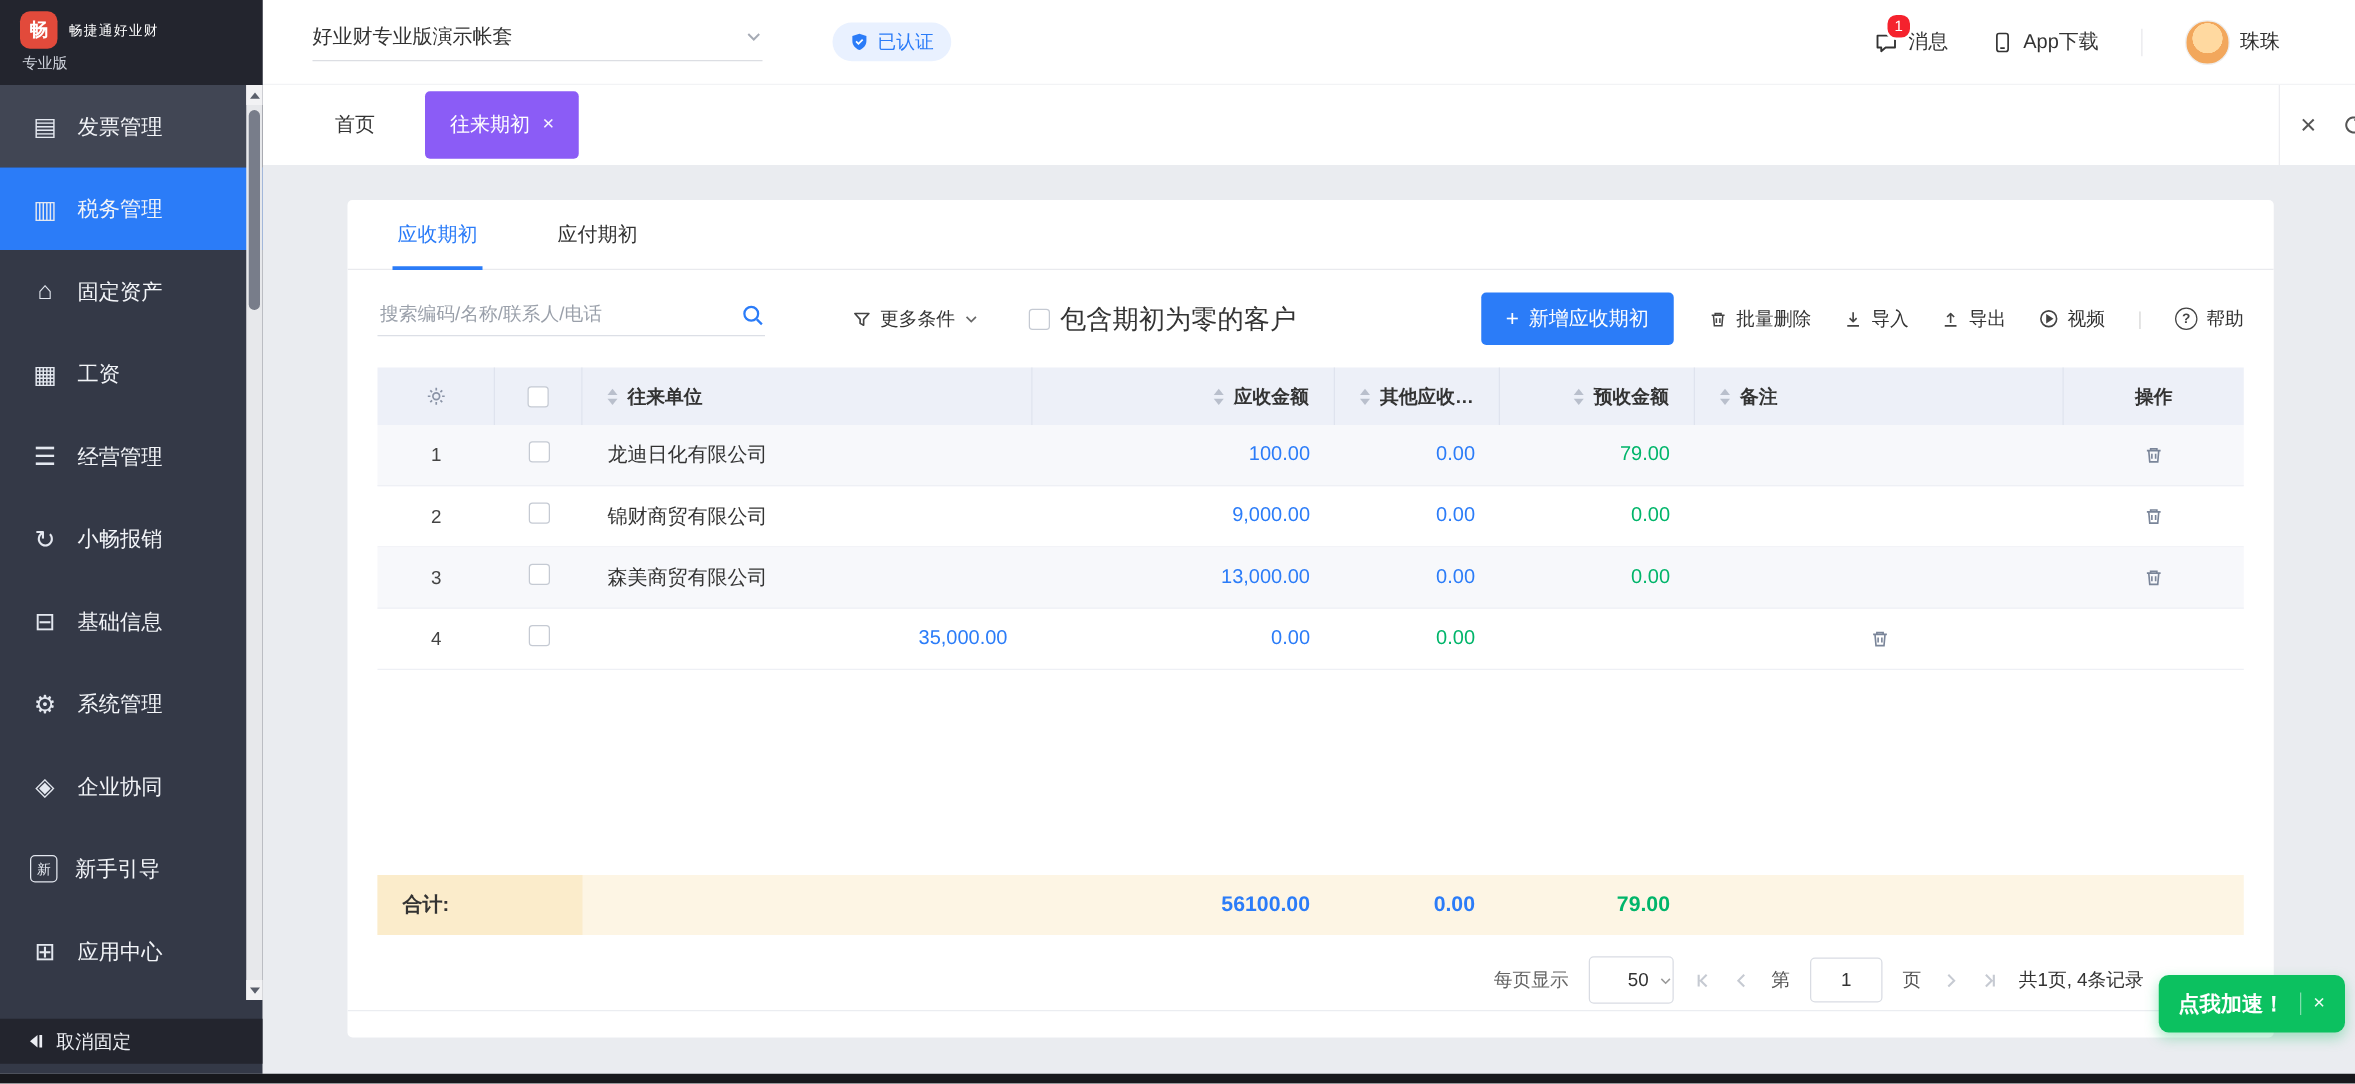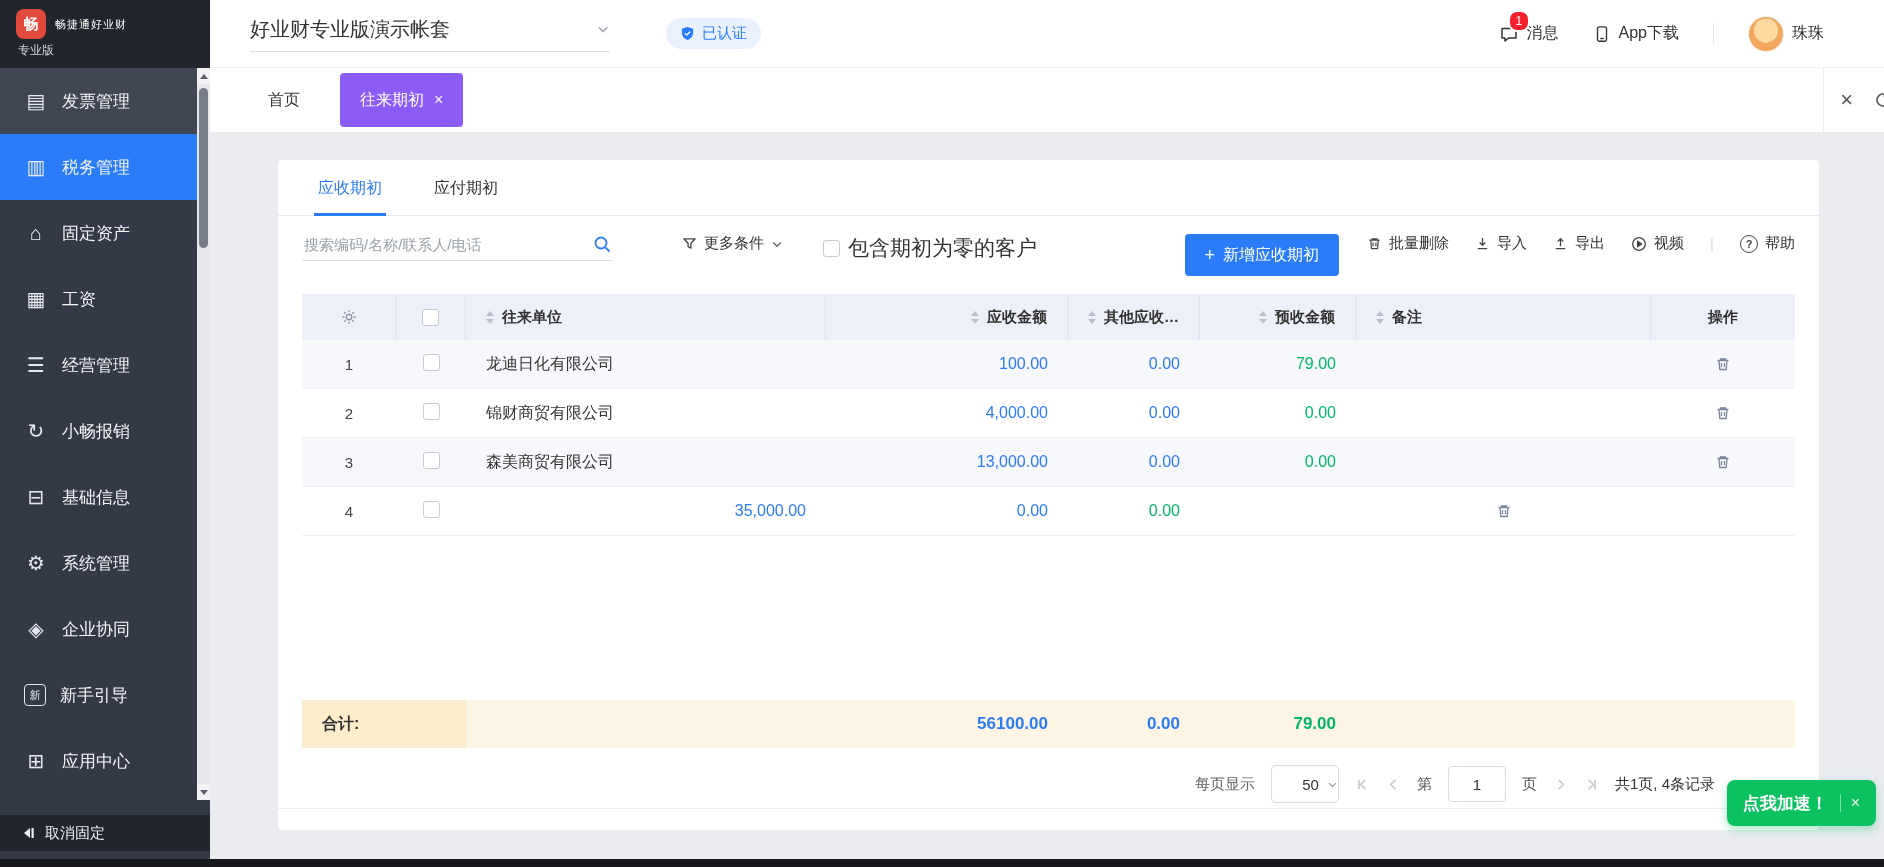--- a/index.html
+++ b/index.html
@@ -26,46 +26,46 @@
   .scroll-arrow{position:absolute;left:0;width:13px;height:16px;display:flex;align-items:center;justify-content:center;background:#f2f2f4;}
   .scroll-arrow.up{top:0;}
   .scroll-arrow.down{bottom:0;}
   .tri-up{width:0;height:0;border:4px solid transparent;border-bottom:5px solid #5a5f6b;margin-top:-4px;}
   .tri-dn{width:0;height:0;border:4px solid transparent;border-top:5px solid #5a5f6b;margin-bottom:-4px;}
   .scroll-thumb{position:absolute;left:2px;top:20px;width:9px;height:160px;border-radius:5px;background:#787d8a;}
 
   
   .topbar{position:absolute;left:210px;top:0;right:0;height:68px;background:#fff;border-bottom:1px solid #f2f3f5;display:flex;align-items:center;padding:0 60px 0 40px;box-sizing:border-box;z-index:4;}
   .account-select{width:360px;display:flex;align-items:center;justify-content:space-between;border-bottom:1px solid #dcdee3;padding-bottom:8px;cursor:pointer;}
-  .account-select .txt{font-size:20px;color:#333;text-align:center;}
+  .account-select .txt{font-size:16px;color:#333;text-align:center;}
   .badge-cert{margin-left:56px;display:flex;align-items:center;gap:7px;background:#e9f1ff;border-radius:16px;padding:6px 14px;color:#2b7cf8;font-size:15px;}
   .top-right{margin-left:auto;display:flex;align-items:center;gap:34px;}
   .top-item{display:flex;align-items:center;gap:8px;font-size:16px;color:#333;cursor:pointer;position:relative;}
   .msg-badge{position:absolute;top:-13px;left:9px;background:#f5222d;color:#fff;font-size:12px;line-height:1;padding:3px 6px;border-radius:9px;border:2px solid #fff;}
   .v-div{width:1px;height:22px;background:#e8e8ec;}
   .avatar{width:34px;height:34px;border-radius:50%;background:radial-gradient(circle at 50% 40%, #ffd9a0 0 45%, #f2a75c 46% 100%);border:1px solid #eee;flex:none;}
 
   
   .tabbar{position:absolute;left:210px;top:68px;right:0;height:64px;background:#fff;display:flex;align-items:center;z-index:3;}
   .tab-home{margin-left:44px;padding:0 14px;font-size:16px;color:#333;cursor:pointer;}
   .tab-active{margin-left:26px;height:54px;background:#8b5cf6;color:#fff;border-radius:4px;display:flex;align-items:center;gap:10px;padding:0 20px;font-size:16px;cursor:pointer;}
   .tab-active .x{font-size:16px;opacity:.95;cursor:pointer;}
   .tab-right{position:absolute;right:0;top:0;height:100%;display:flex;align-items:center;gap:20px;padding-left:16px;border-left:1px solid #ececf0;}
   .tab-close{font-size:22px;color:#555;cursor:pointer;line-height:1;}
   .tab-partial{margin-right:-9px;display:flex;}
 
   
   .card{position:absolute;left:278px;top:160px;width:1541px;height:670px;background:#fff;border-radius:4px;box-sizing:border-box;overflow:hidden;}
-  .subtabs{height:56px;border-bottom:1px solid #e9eaee;display:flex;align-items:flex-end;gap:44px;padding-left:36px;box-sizing:border-box;}
+  .subtabs{height:56px;border-bottom:1px solid #e9eaee;display:flex;align-items:flex-end;gap:56px;padding-left:36px;box-sizing:border-box;}
   .subtab{font-size:16px;color:#333;padding:0 4px 16px 4px;cursor:pointer;position:relative;}
   .subtab.active{color:#2b7cf8;}
   .subtab.active::after{content:"";position:absolute;left:0;right:0;bottom:-1px;height:3px;background:#2b7cf8;}
 
   
-  .toolbar{display:flex;align-items:flex-start;padding:18px 24px;height:42px;}
+  .toolbar{display:flex;align-items:center;padding:18px 24px;height:42px;}
   .search-box{width:310px;display:flex;align-items:center;border-bottom:1px solid #dcdfe6;padding-bottom:6px;}
   .search-box input{border:0;outline:0;flex:1;font-size:15px;color:#333;font-family:inherit;background:transparent;}
   .search-box input::placeholder{color:#9aa0aa;}
   .tool-link{display:flex;align-items:center;gap:7px;font-size:15px;color:#333;cursor:pointer;}
   .more-filters{margin-left:70px;}
   .chk-wrap{margin-left:40px;display:flex;align-items:center;gap:8px;cursor:pointer;}
   .chk-wrap label{font-size:21px;color:#333;}
   input[type=checkbox]{appearance:none;-webkit-appearance:none;width:17px;height:17px;border:1.5px solid #c5cad3;border-radius:3px;background:#fff;margin:0;cursor:pointer;}
   .btn-primary{margin-left:auto;height:42px;background:#2b7cf8;color:#fff;border:0;border-radius:4px;font-size:16px;display:flex;align-items:center;gap:8px;padding:0 20px;cursor:pointer;font-family:inherit;}
   .btn-primary .plus{font-size:18px;line-height:1;}
@@ -391,21 +391,21 @@
                 <path d="M2.5 4.5h11M5.5 4.5V3h5v1.5M4 4.5l.8 9h6.4l.8-9M6.5 7v4M9.5 7v4"></path>
               </svg>
             </button>
           </div>
       </div>
 
       <div class="grid-row trow">
         <div class="c-idx">2</div>
         <div class="c-check"><input type="checkbox" style=""></div>
         <div class="c-name">锦财商贸有限公司</div>
-        <div class="c-amt blue">4,000.00</div>
+        <div class="c-amt blue">9,000.00</div>
         <div class="c-amt blue">0.00</div>
         <div class="c-amt green">0.00</div>
         <div class="c-name"></div>
         <div class="c-act">
             <button class="trash-btn">
               <svg width="16" height="16" viewBox="0 0 16 16" fill="none" stroke="#7a8599" stroke-width="1.3">
                 <path d="M2.5 4.5h11M5.5 4.5V3h5v1.5M4 4.5l.8 9h6.4l.8-9M6.5 7v4M9.5 7v4"></path>
               </svg>
             </button>
           </div>

